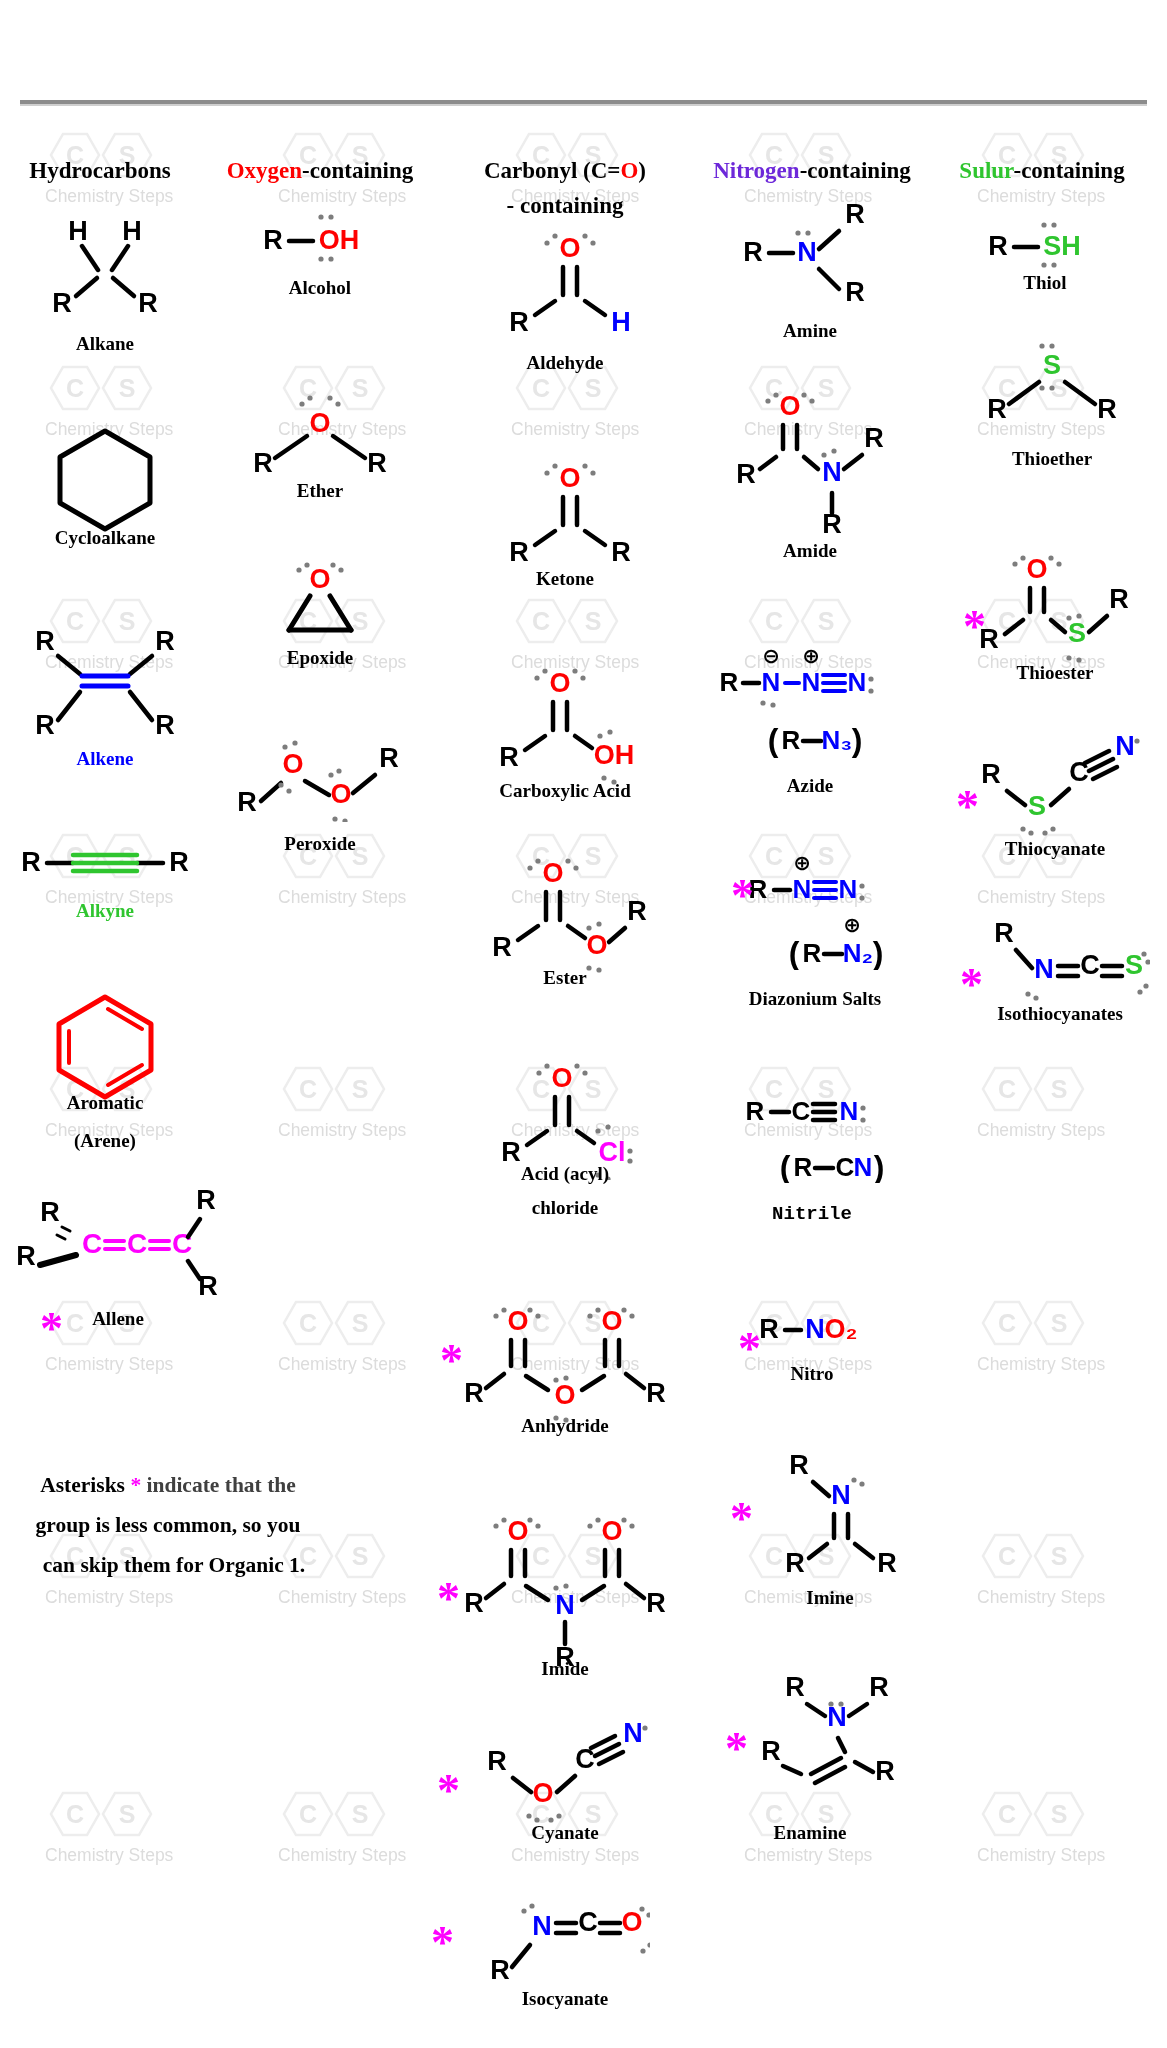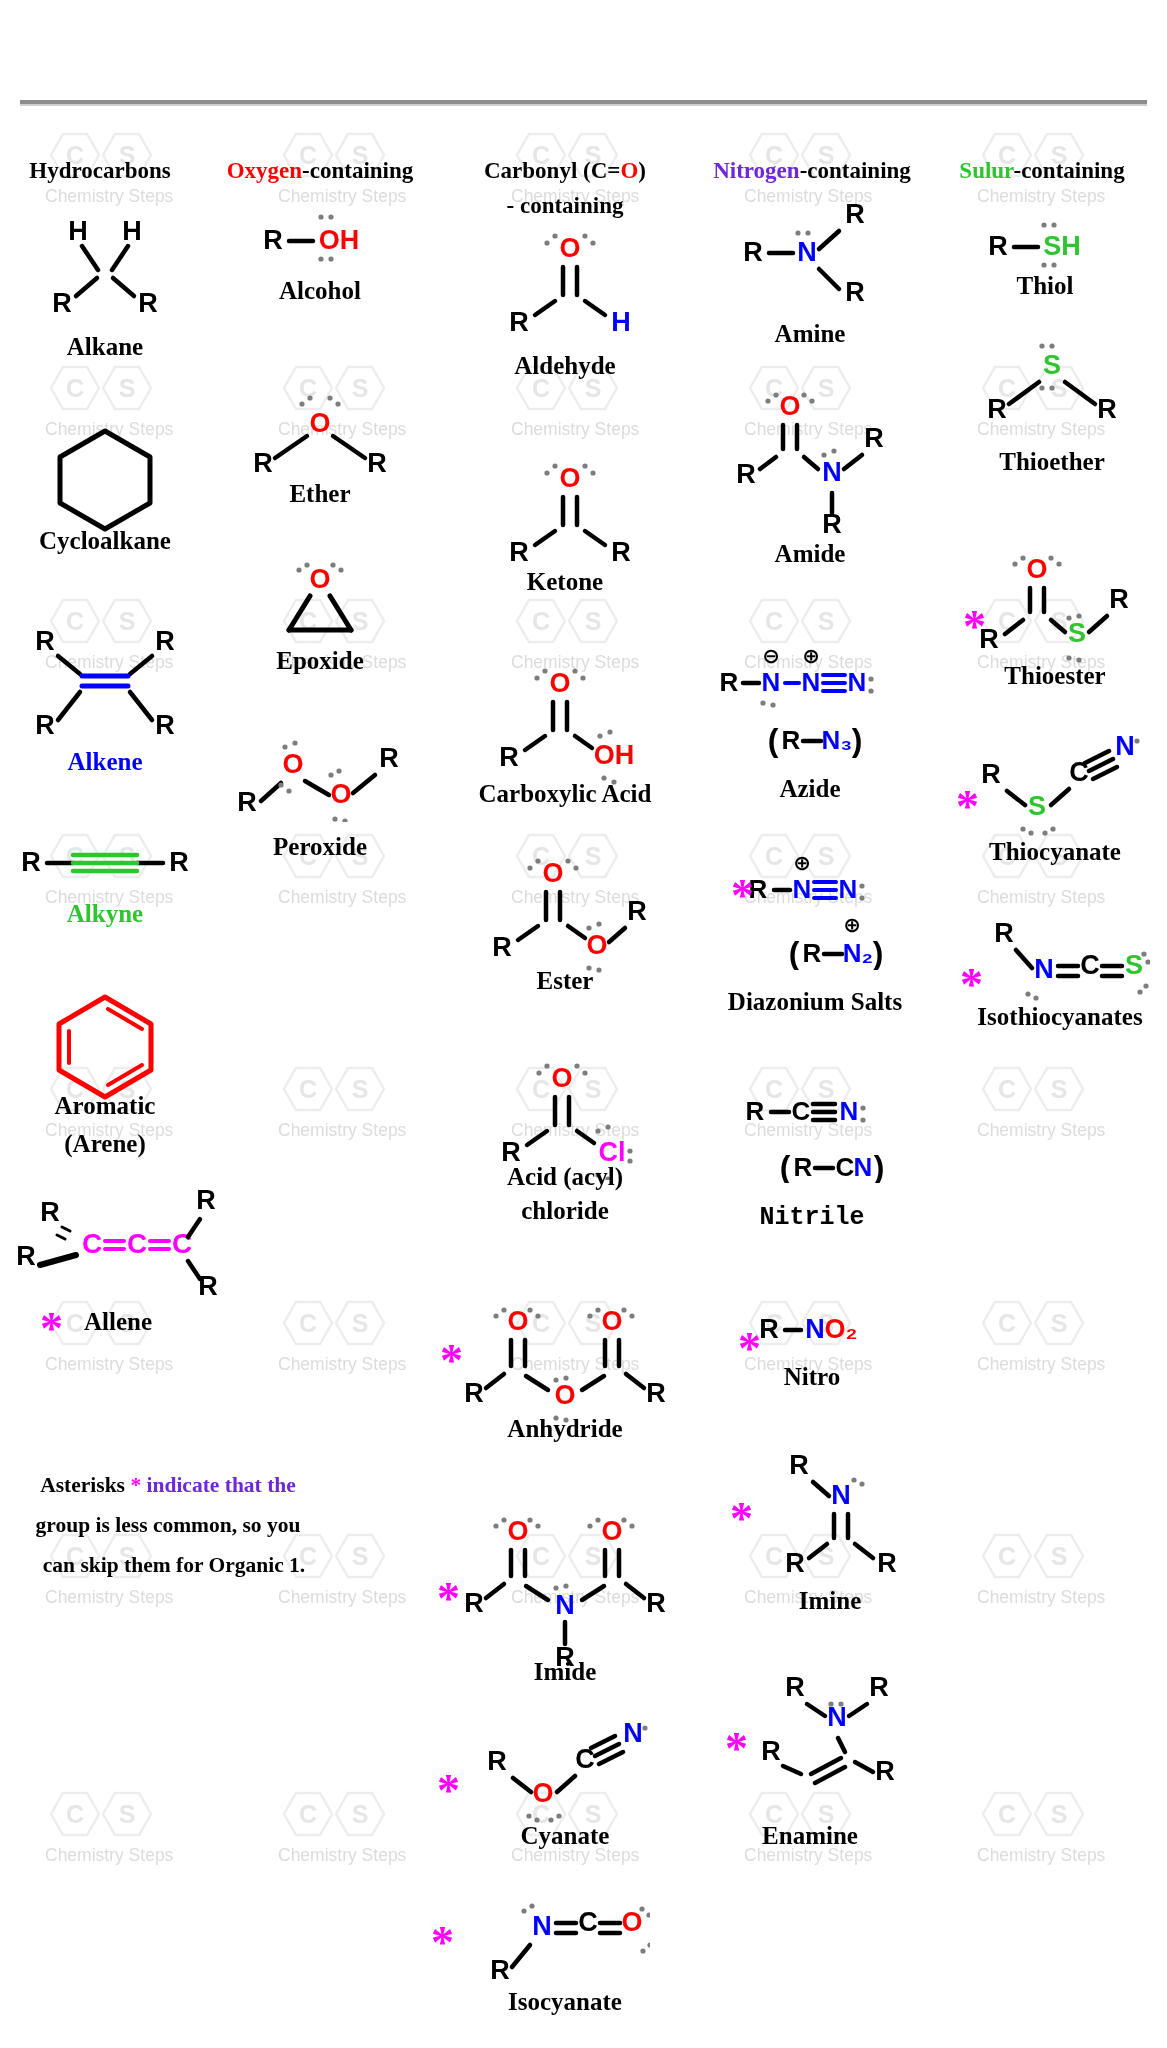--- a/index.html
+++ b/index.html
@@ -3,21 +3,21 @@
 <meta charset="utf-8">
 <style>
   html,body{margin:0;padding:0;background:#ffffff;}
   #page{position:relative;width:1167px;height:2048px;background:#ffffff;overflow:hidden;
         font-family:"Liberation Serif", serif;}
   .title{position:absolute;left:0;top:24px;width:1167px;text-align:center;
          font-size:35px;font-weight:bold;color:#000;}
   .divider{position:absolute;height:4px;background:#8c8c8c;border-bottom:2px solid #cfcfcf;}
   .hdr{position:absolute;width:300px;text-align:center;font-size:23px;font-weight:bold;white-space:nowrap;}
   .hdr2{position:absolute;width:300px;text-align:center;font-size:23px;font-weight:bold;color:#000;}
-  .lbl{position:absolute;width:260px;text-align:center;font-size:25px;font-weight:bold;white-space:nowrap;}
+  .lbl{position:absolute;width:260px;text-align:center;font-size:19px;font-weight:bold;white-space:nowrap;}
   .ast{position:absolute;font-size:46px;font-weight:bold;color:#ff00ff;line-height:1;font-family:"Liberation Serif",serif;}
   .struct{position:absolute;}
   .wm{position:absolute;width:140px;pointer-events:none;}
   .wm-text{font-family:"Liberation Sans",sans-serif;font-size:17.5px;color:#dcdcdc;margin-top:1px;}
   .note{position:absolute;text-align:center;font-size:21.5px;font-weight:bold;line-height:40px;}
   svg text{font-family:"Liberation Sans","DejaVu Sans",sans-serif;font-weight:bold;}
 </style>
 </head>
 <body>
 
@@ -782,17 +782,17 @@
           <text x="164" y="62" text-anchor="middle" font-size="27" fill="#2fc52f">S</text>
           <circle cx="174" cy="42" r="2.6" fill="#7d7d7d"></circle>
           <circle cx="178" cy="50" r="2.6" fill="#7d7d7d"></circle>
           <circle cx="170" cy="80" r="2.6" fill="#7d7d7d"></circle>
           <circle cx="176" cy="74" r="2.6" fill="#7d7d7d"></circle>
         </svg></div>
       <div class="lbl" style="left: 930px; top: 1003px; color: rgb(0, 0, 0);">Isothiocyanates</div>
       <span class="ast" style="left: 960px; top: 962px;">*</span>
     </div>
   <div id="note" class="note" style="left: 18px; top: 1465px; width: 300px;">
-      <div><span style="color: rgb(0, 0, 0);">Asterisks </span><span style="color: rgb(255, 0, 255);">*</span><span style="color: #6d28d9;"> indicate that the</span></div>
+      <div><span style="color: rgb(0, 0, 0);">Asterisks </span><span style="color: rgb(255, 0, 255);">*</span><span style="color: #404040;"> indicate that the</span></div>
       <div><span style="color: rgb(0, 0, 0);">group is less common, so you</span></div>
       <div><span style="color: rgb(0, 0, 0); margin-left: 12px;">can skip them for Organic 1.</span></div>
     </div>
 </div>
 
 </body></html>

